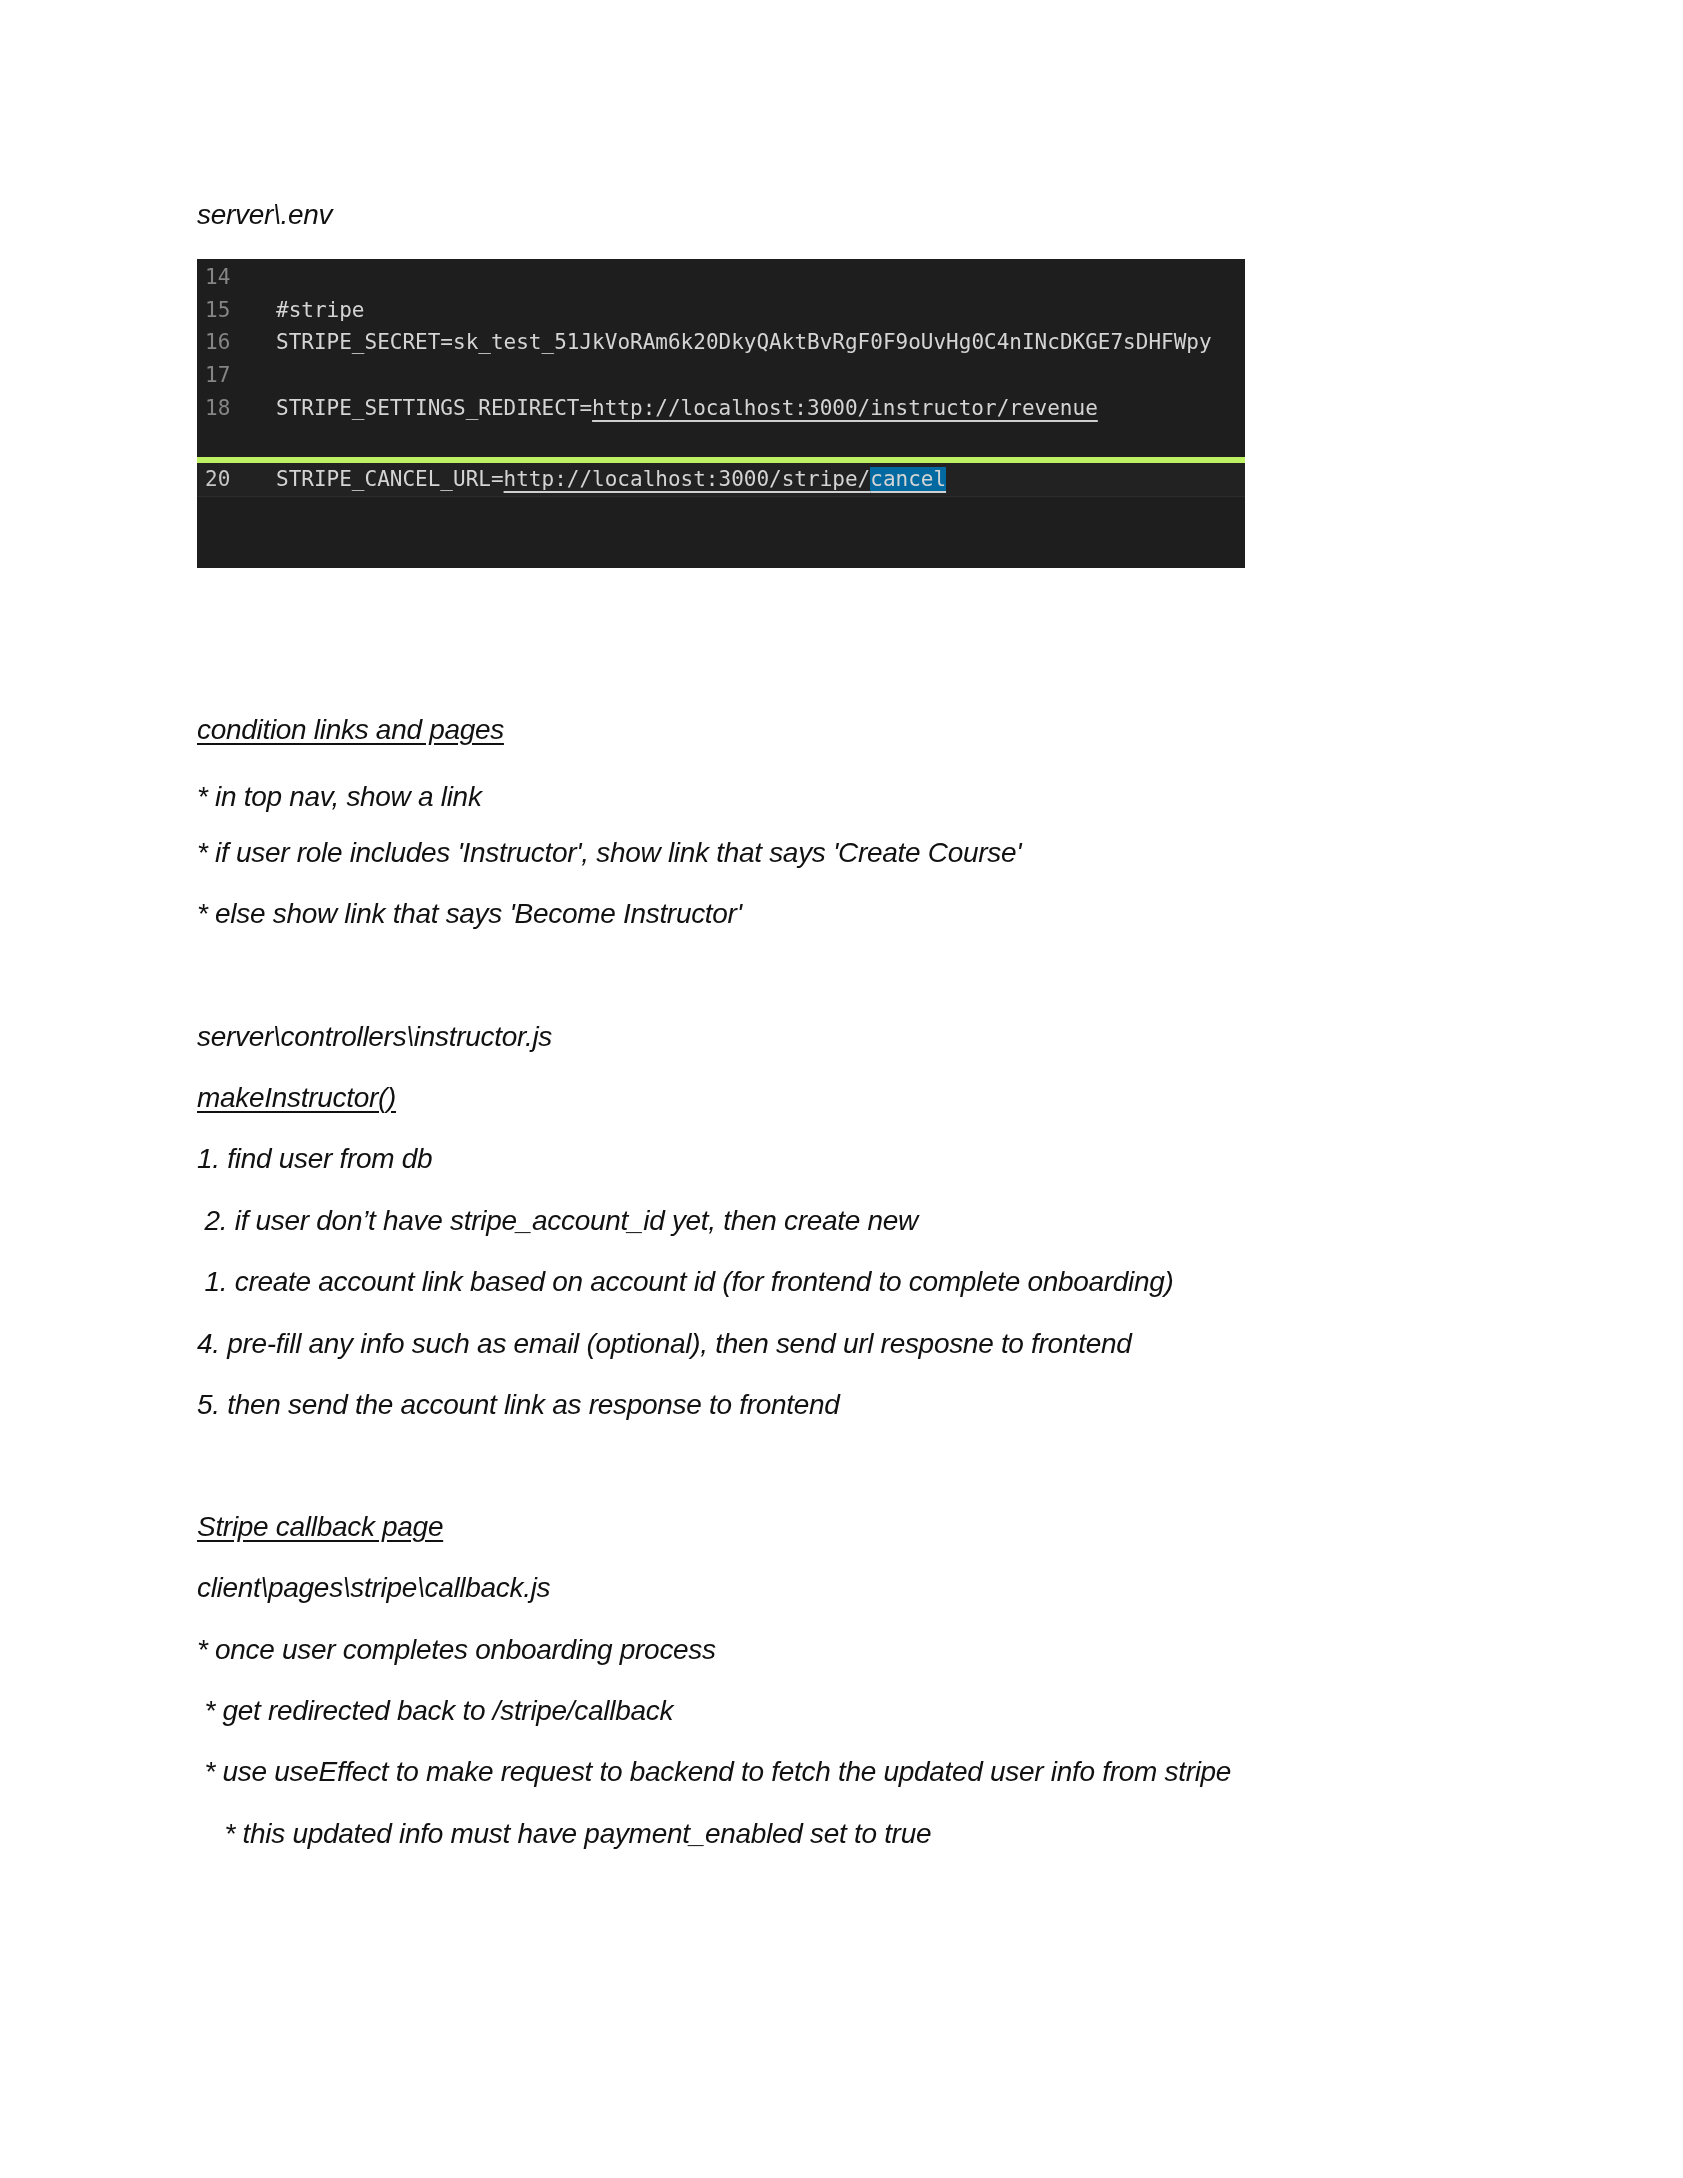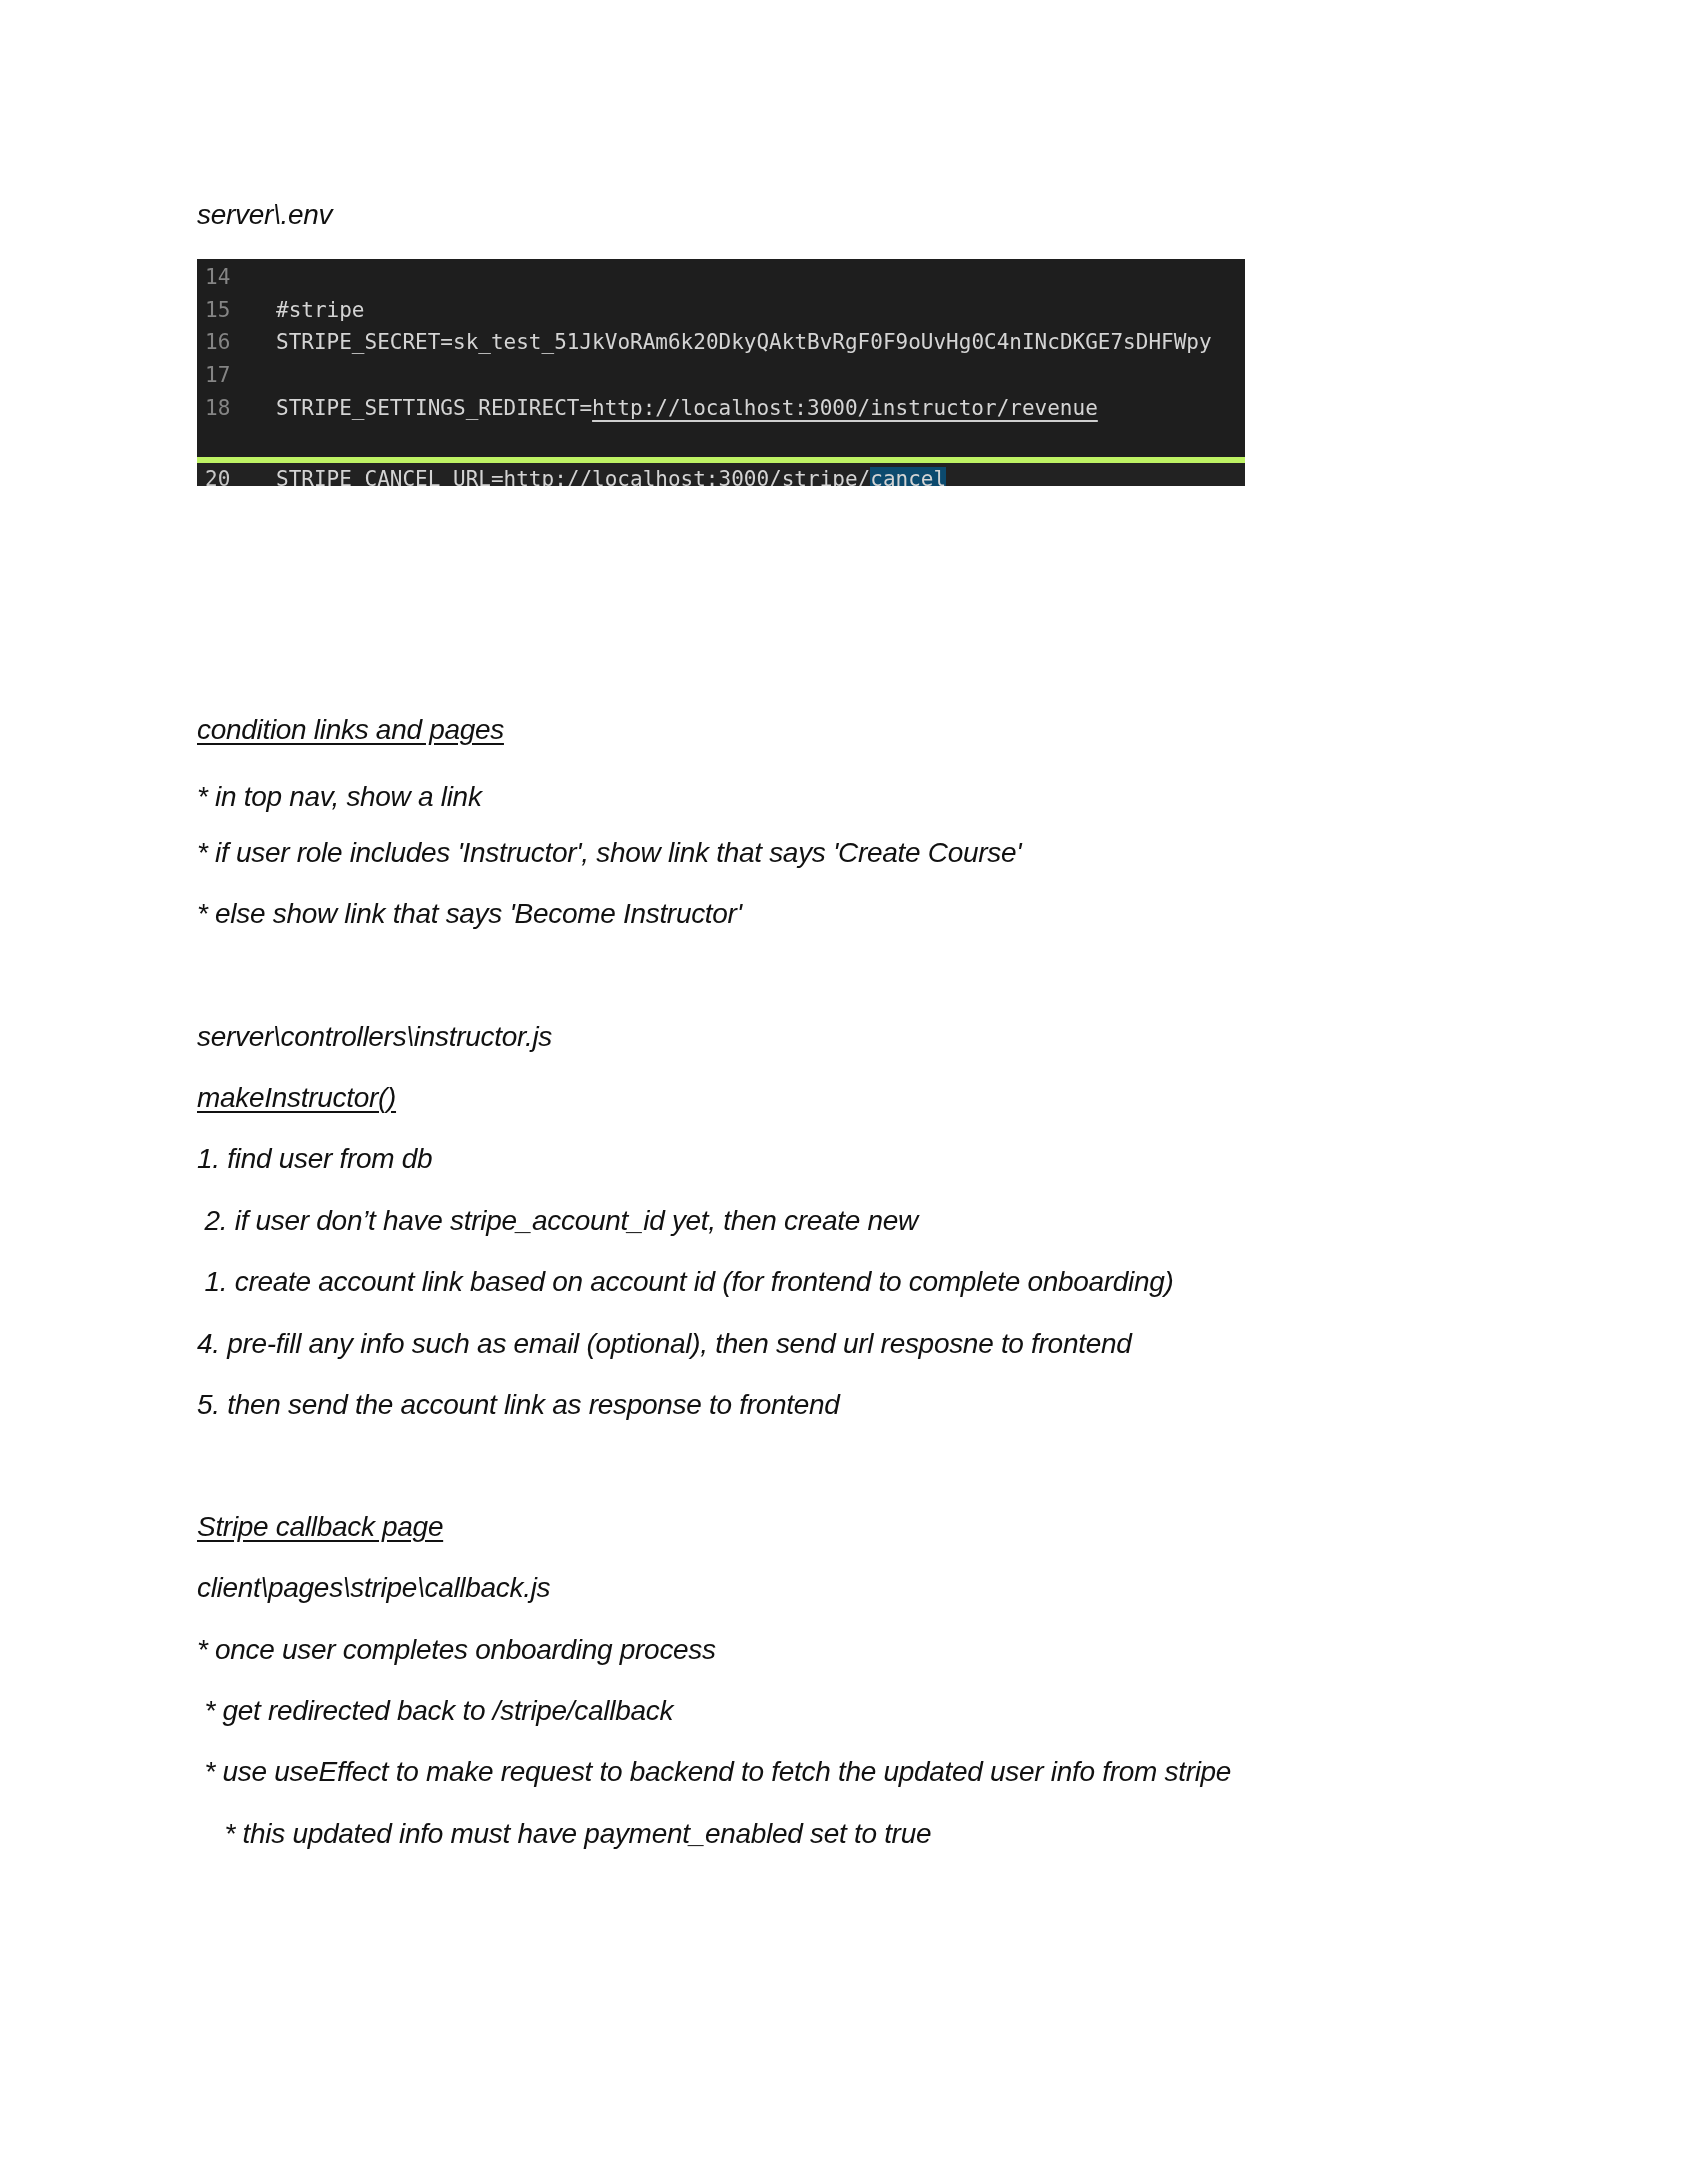--- a/index.html
+++ b/index.html
@@ -1,28 +1,28 @@
 <!DOCTYPE html>
 <html><head>
   <meta charset="utf-8">
   <style>
     html, body { margin: 0; padding: 0; background: #ffffff; }
     body { width: 1683px; height: 2178px; position: relative; overflow: hidden;
            font-family: "Liberation Sans", sans-serif; color: #111; }
     .t { position: absolute; left: 197px; font-size: 28px; line-height: 34px; white-space: nowrap; letter-spacing: -0.3px; font-style: italic; }
     .u { text-decoration: underline; text-underline-offset: 4px; }
-    .code-block { position: absolute; left: 197px; top: 259px; width: 1048px; height: 227px;
+    .code-block { position: absolute; left: 197px; top: 259px; width: 1048px; height: 309px;
                   background: #1e1e1e; overflow: hidden; }
     .code-line { position: absolute; left: 0; height: 33px; width: 100%;
                  font-family: "DejaVu Sans Mono", monospace; font-size: 21px; line-height: 33px; white-space: nowrap; }
     .ln { position: absolute; left: 8px; width: 40px; color: #858585; }
     .code { position: absolute; left: 79px; color: #d4d4d4; }
     .link { text-decoration: underline; text-decoration-color: #cfcfcf; text-underline-offset: 5px; }
     .active-line { background: #222222; border-top: 6px solid #bef264; border-bottom: 1px solid #2c2c2c; }
-    .sel { background: #0c4a6e; }
+    .sel { background: #0369a1; }
   </style>
 </head>
 <body>
 
 <div>
 
   <div class="t" style="top:198px;">server\.env</div>
 
   <div class="code-block">
     <div class="code-line" style="top:2px;">

